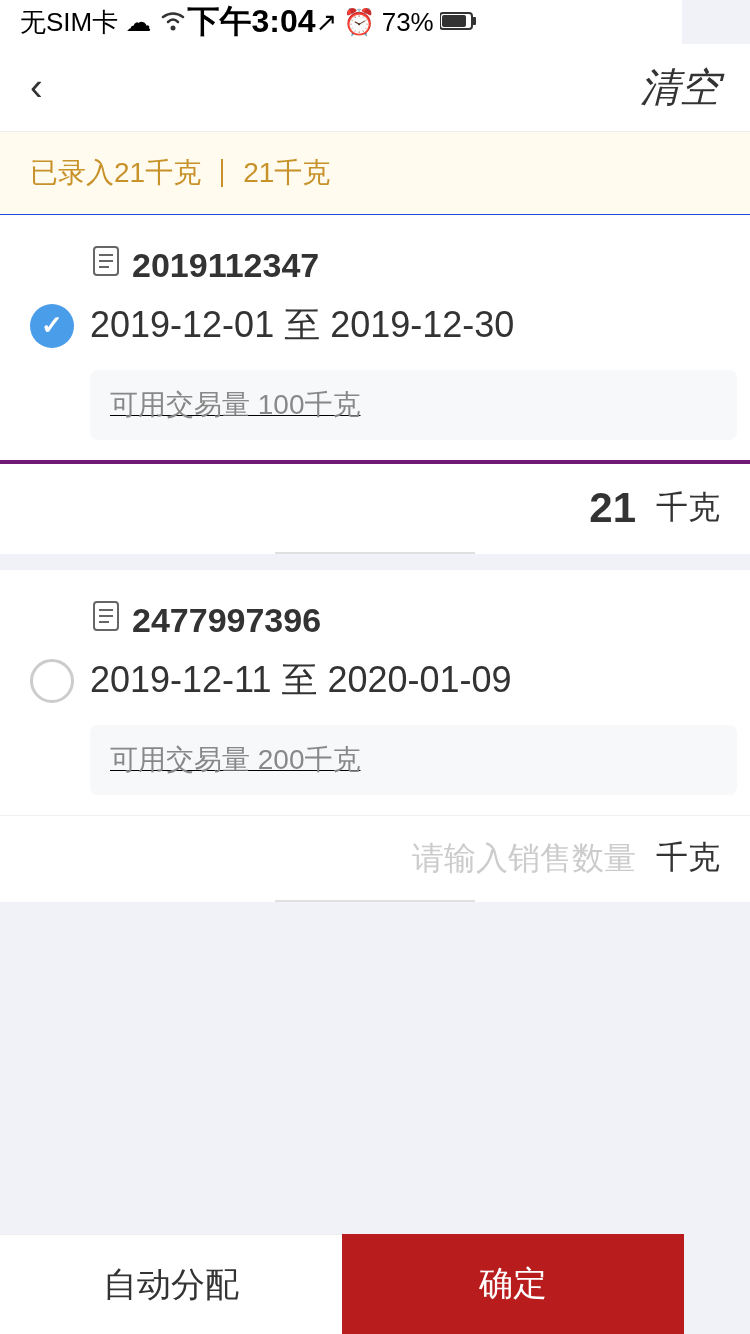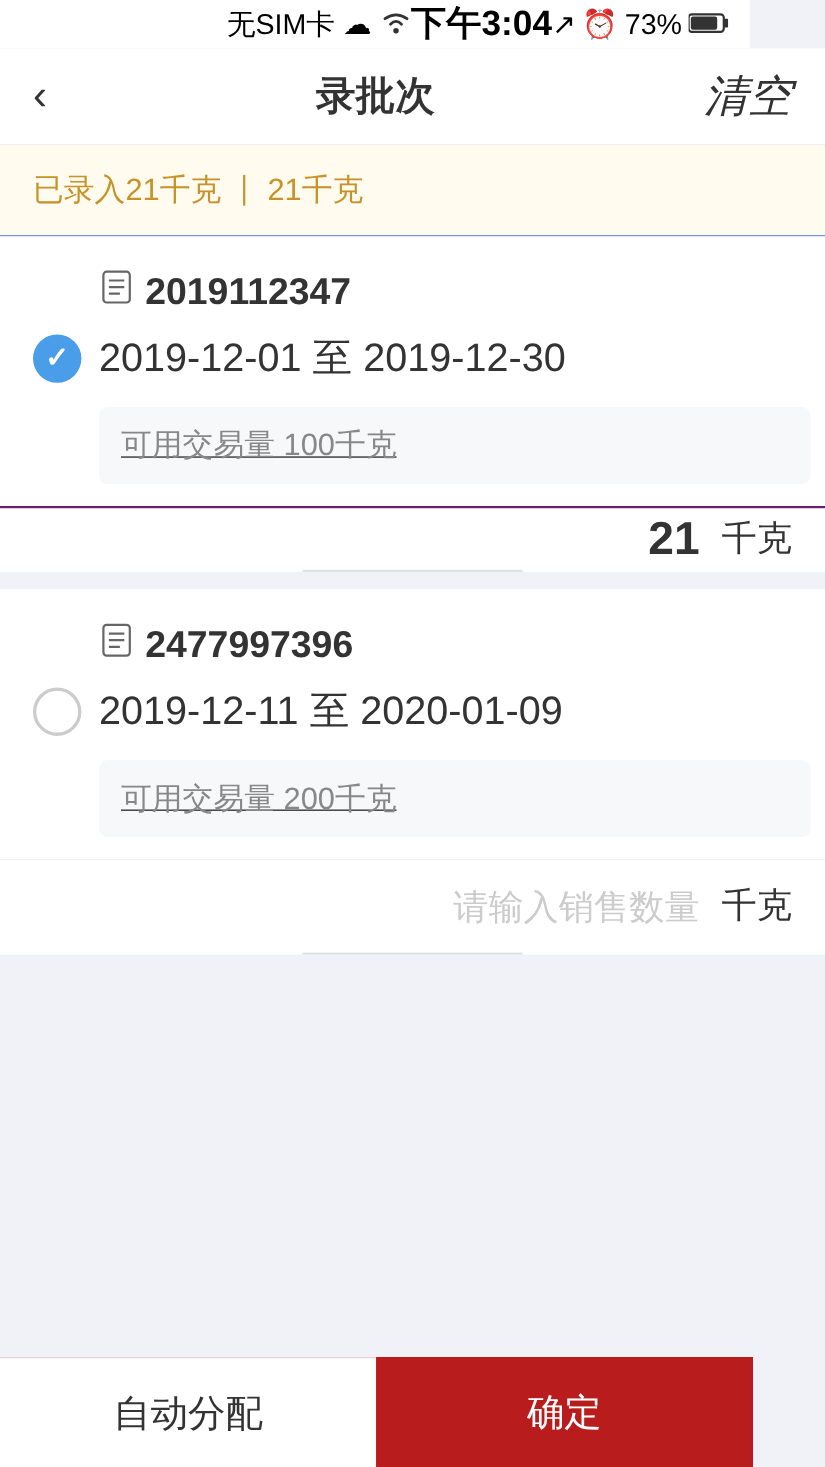--- a/index.html
+++ b/index.html
@@ -12,21 +12,21 @@
       overflow-x: hidden;
     }
 
     
     .status-bar {
       width: 682px;
       height: 44px;
       background: #fff;
       display: flex;
       align-items: center;
-      justify-content: flex-end;
+      justify-content: flex-start;
       padding: 0 20px;
       font-size: 26px;
     }
     .status-left {
       display: flex;
       align-items: center;
       gap: 8px;
       font-size: 26px;
     }
     .status-center {
@@ -156,26 +156,26 @@
       text-decoration: underline;
     }
     .batch-qty-text {
       font-size: 28px;
       color: #888;
     }
 
     
     .amount-row {
       background: #fff;
-      padding: 4px 30px;
+      padding: 20px 30px;
       display: flex;
       align-items: center;
       justify-content: flex-end;
       gap: 20px;
-      border-top: 2px solid #701a75;
+      border-top: 4px solid #701a75;
     }
     .amount-value {
       font-size: 42px;
       font-weight: 600;
       color: #333;
     }
     .amount-unit {
       font-size: 32px;
       color: #333;
     }
@@ -299,21 +299,20 @@
           <rect x="0" y="2" width="32" height="16" rx="3" ry="3" stroke="#333" stroke-width="2" fill="none"></rect>
           <rect x="32" y="6" width="4" height="8" rx="1" fill="#333"></rect>
           <rect x="2" y="4" width="24" height="12" rx="2" fill="#333"></rect>
         </svg>
       </span>
     </div>
   </div>
 
   <div class="nav-bar">
     <span class="nav-back">‹</span>
-    <span class="nav-title">录批次</span>
     <span class="nav-action">清空</span>
   </div>
 
   <div class="content-area">
 
     <div class="info-banner">
       <span class="info-label">已录入21千克</span>
       <div class="info-divider"></div>
       <span class="info-value">21千克</span>
     </div>

